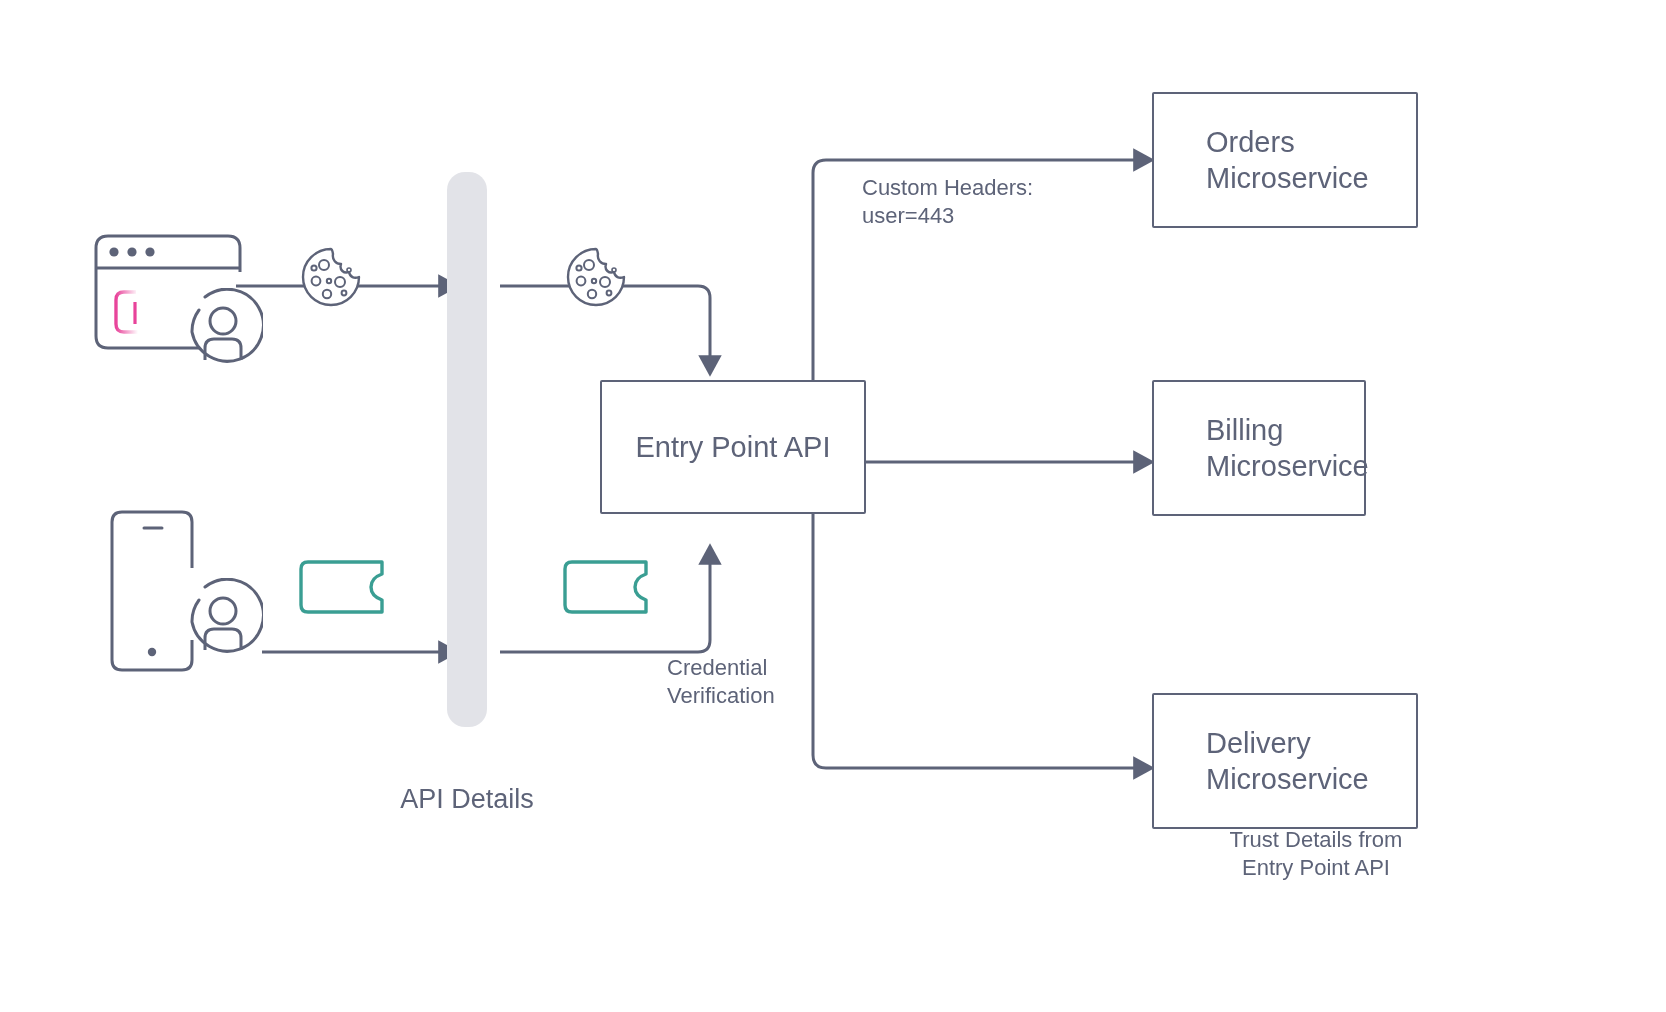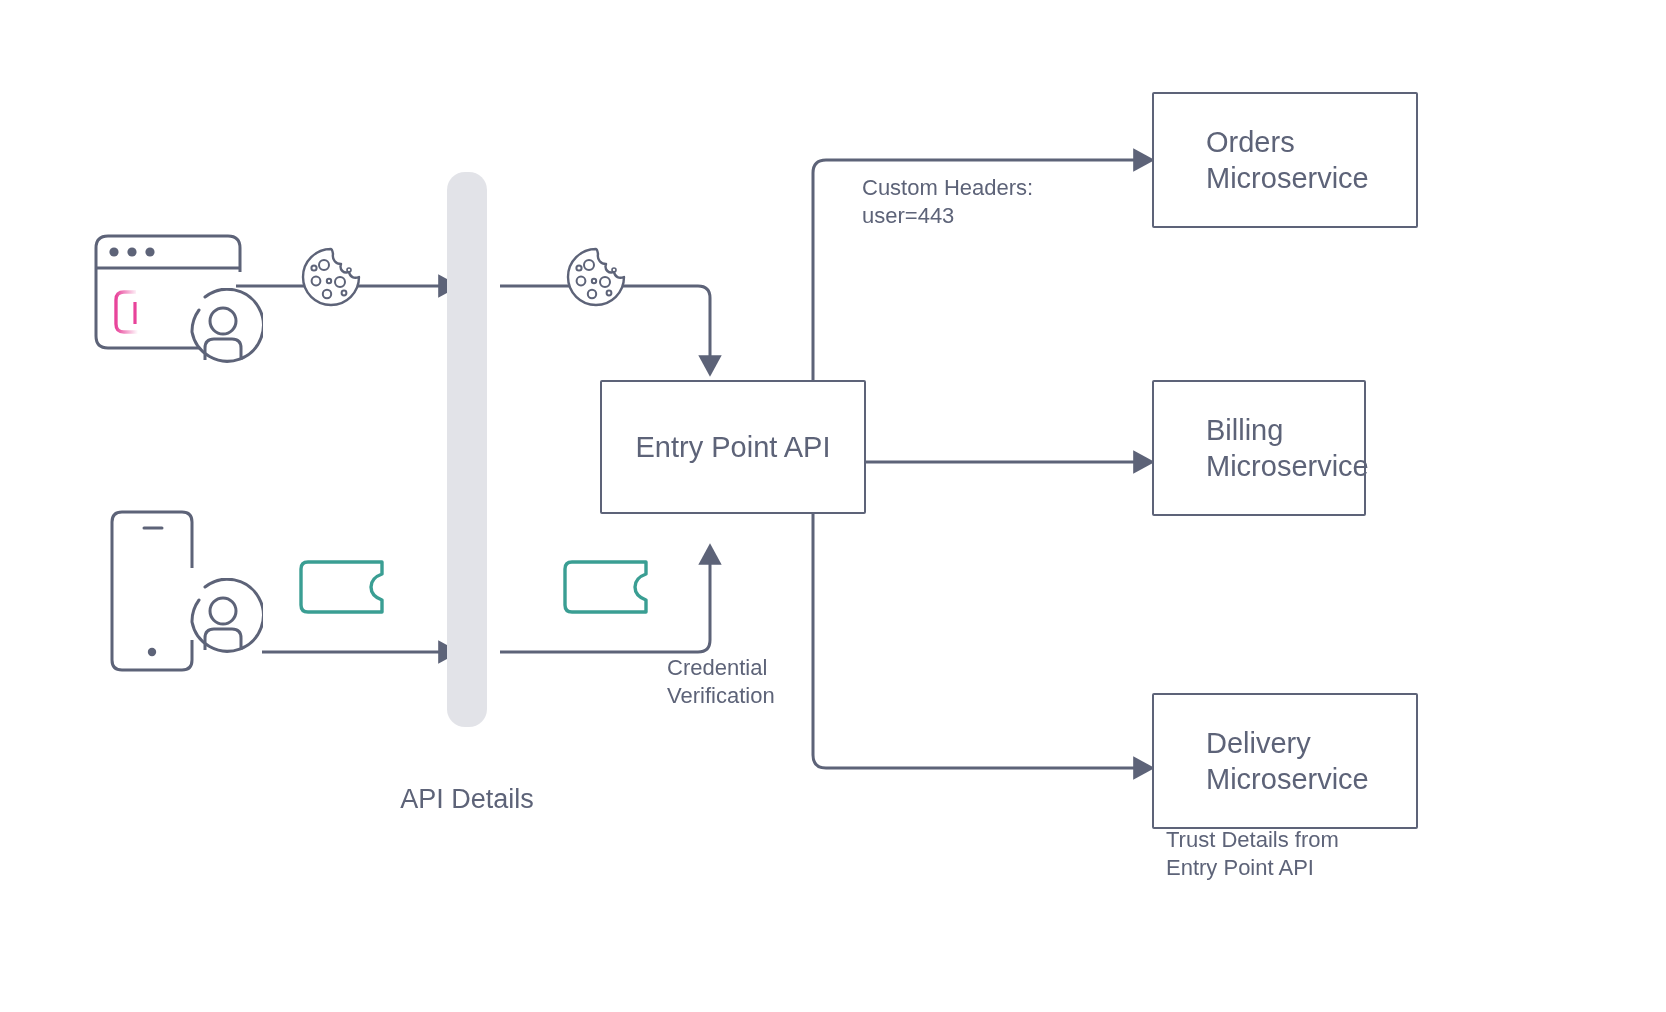--- a/index.html
+++ b/index.html
@@ -192,16 +192,16 @@
     <div class="node-label ms-label">Delivery
 Microservice</div>
   </div>
 
   <div class="caption" style="left:862px; top:174px; width:280px;">Custom Headers:
 user=443</div>
 
   <div class="caption" style="left:667px; top:654px; width:230px;">Credential
 Verification</div>
 
-  <div class="caption" style="left:1166px; top:826px; width:300px;">Trust Details from
+  <div class="caption" style="left:1166px; top:826px; width:300px;text-align:center;">Trust Details from
 Entry Point API</div>
 
 </div>
 
 </body></html>

